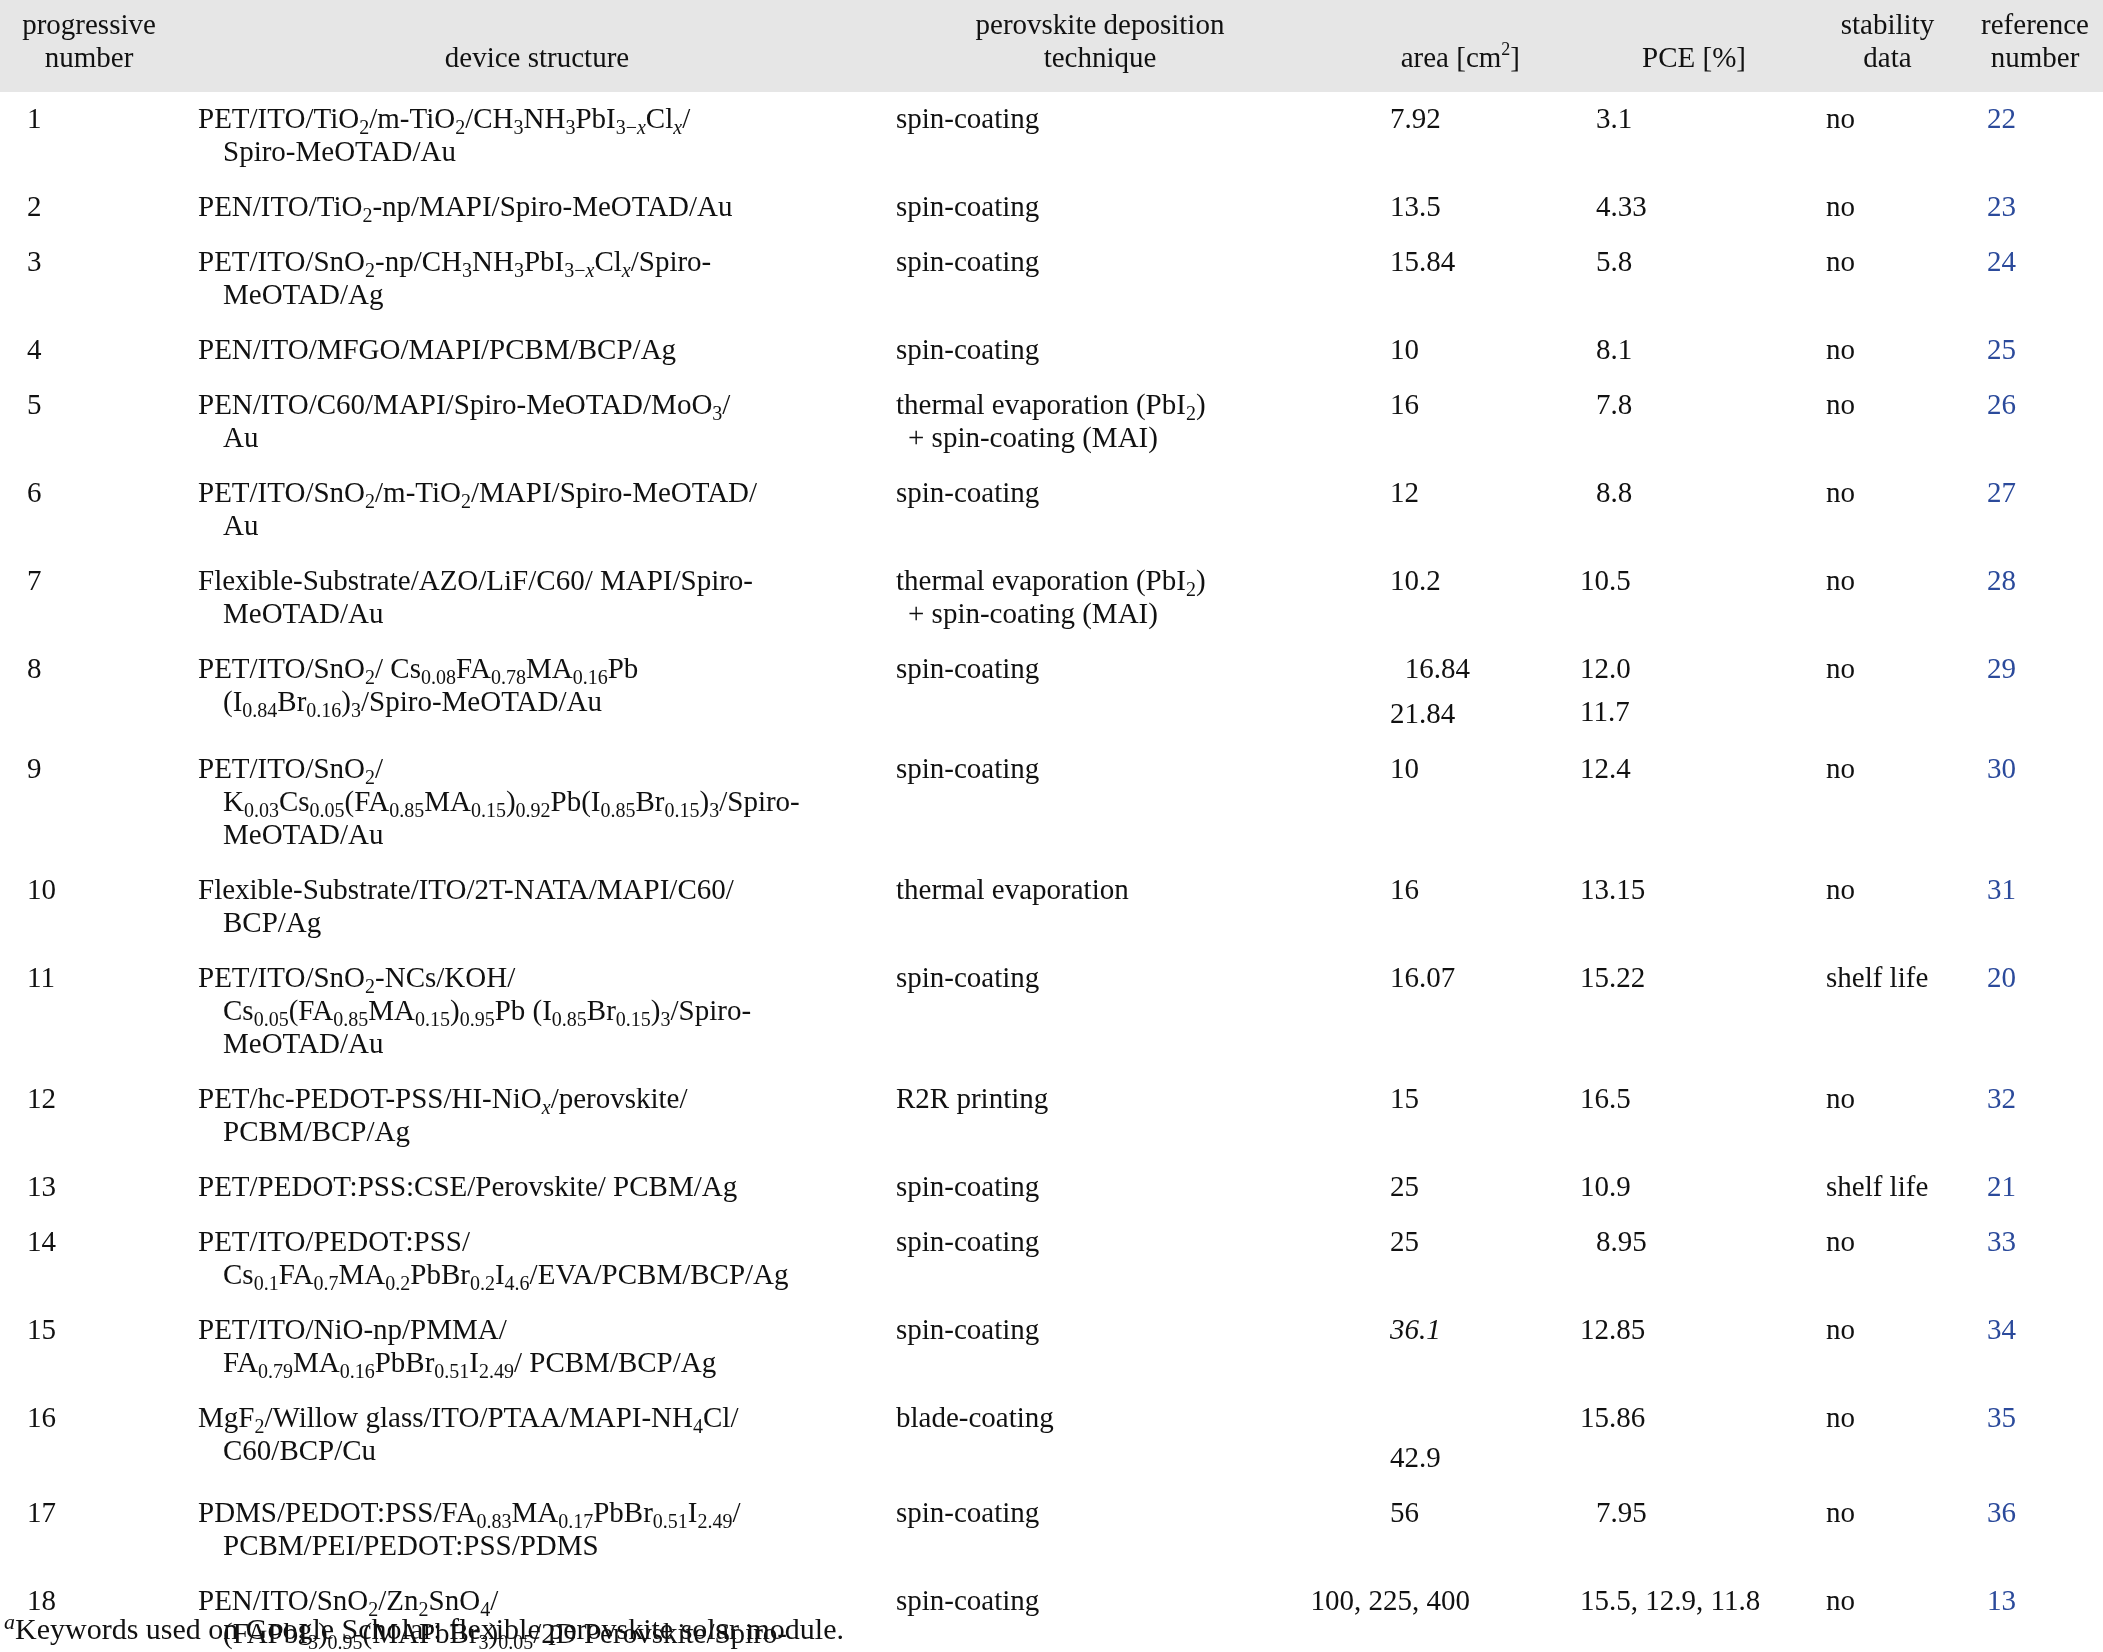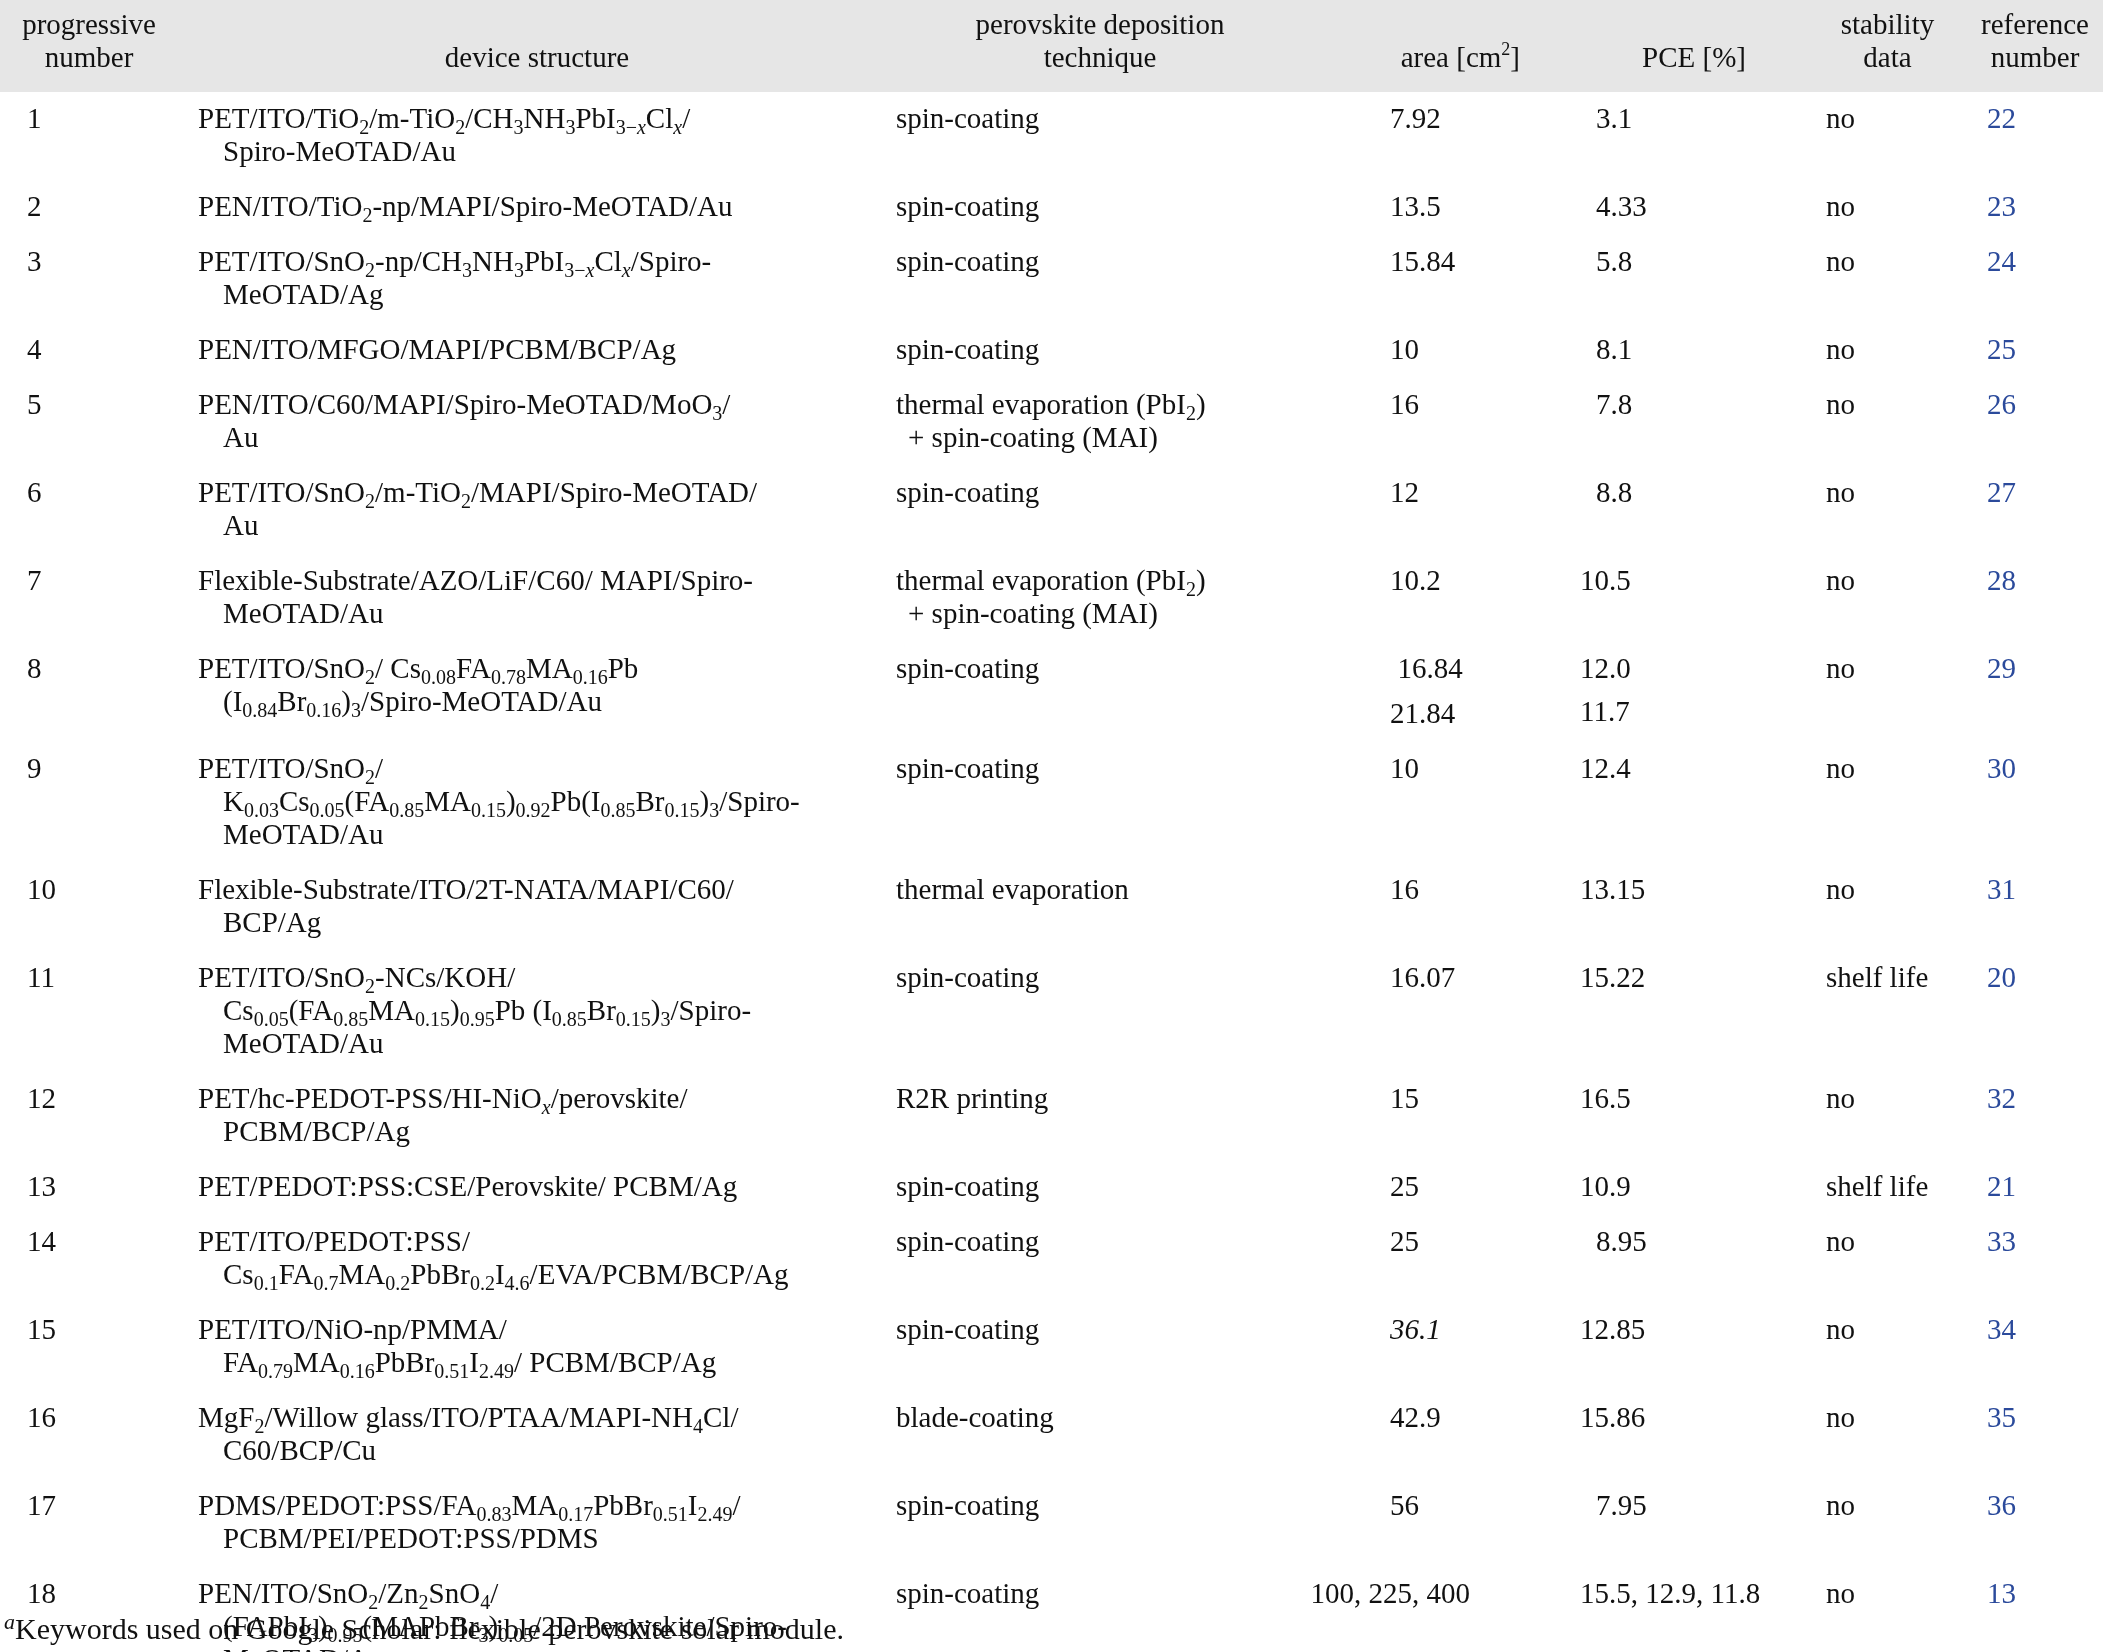--- a/index.html
+++ b/index.html
@@ -246,21 +246,21 @@
       <tr>
         <td class="cell num">8</td>
         <td class="cell dev">
           <div>PET/ITO/SnO<sub>2</sub>/ Cs<sub>0.08</sub>FA<sub>0.78</sub>MA<sub>0.16</sub>Pb</div>
           <div class="line2">(I<sub>0.84</sub>Br<sub>0.16</sub>)<sub>3</sub>/Spiro-MeOTAD/Au</div>
         </td>
         <td class="cell tech">
           <div>spin-coating</div>
         </td>
         <td class="cell" style="text-align: right; padding-right: 80px;">
-          <span class="area-val" style="text-align: center; padding-left: 86px;">16.84</span>
+          <span class="area-val" style="text-align: right; padding-left: 86px;">16.84</span>
           <span class="area-val" style="text-align: left; padding-left: 86px; margin-top: 12px;">21.84</span>
         </td>
         <td class="cell pce">
           <span class="area-val">12.0</span>
           <span class="area-val" style="margin-top: 10px;">11.7</span>
         </td>
         <td class="cell stab">
           <span class="area-val">no</span>
         </td>
         <td class="cell ref">29</td>
@@ -409,21 +409,21 @@
       <tr>
         <td class="cell num">16</td>
         <td class="cell dev">
           <div>MgF<sub>2</sub>/Willow glass/ITO/PTAA/MAPI-NH<sub>4</sub>Cl/</div>
           <div class="line2">C60/BCP/Cu</div>
         </td>
         <td class="cell tech">
           <div>blade-coating</div>
         </td>
         <td class="cell" style="text-align: right; padding-right: 80px;">
-          <span class="area-val" style="text-align: left; padding-left: 86px;">42.9</span>
+          <span class="area-val" style="text-align: left; padding-left: 86px; margin-top: 40px;">42.9</span>
         </td>
         <td class="cell pce">
           <span class="area-val">15.86</span>
         </td>
         <td class="cell stab">
           <span class="area-val">no</span>
         </td>
         <td class="cell ref">35</td>
       </tr>
       <tr>

